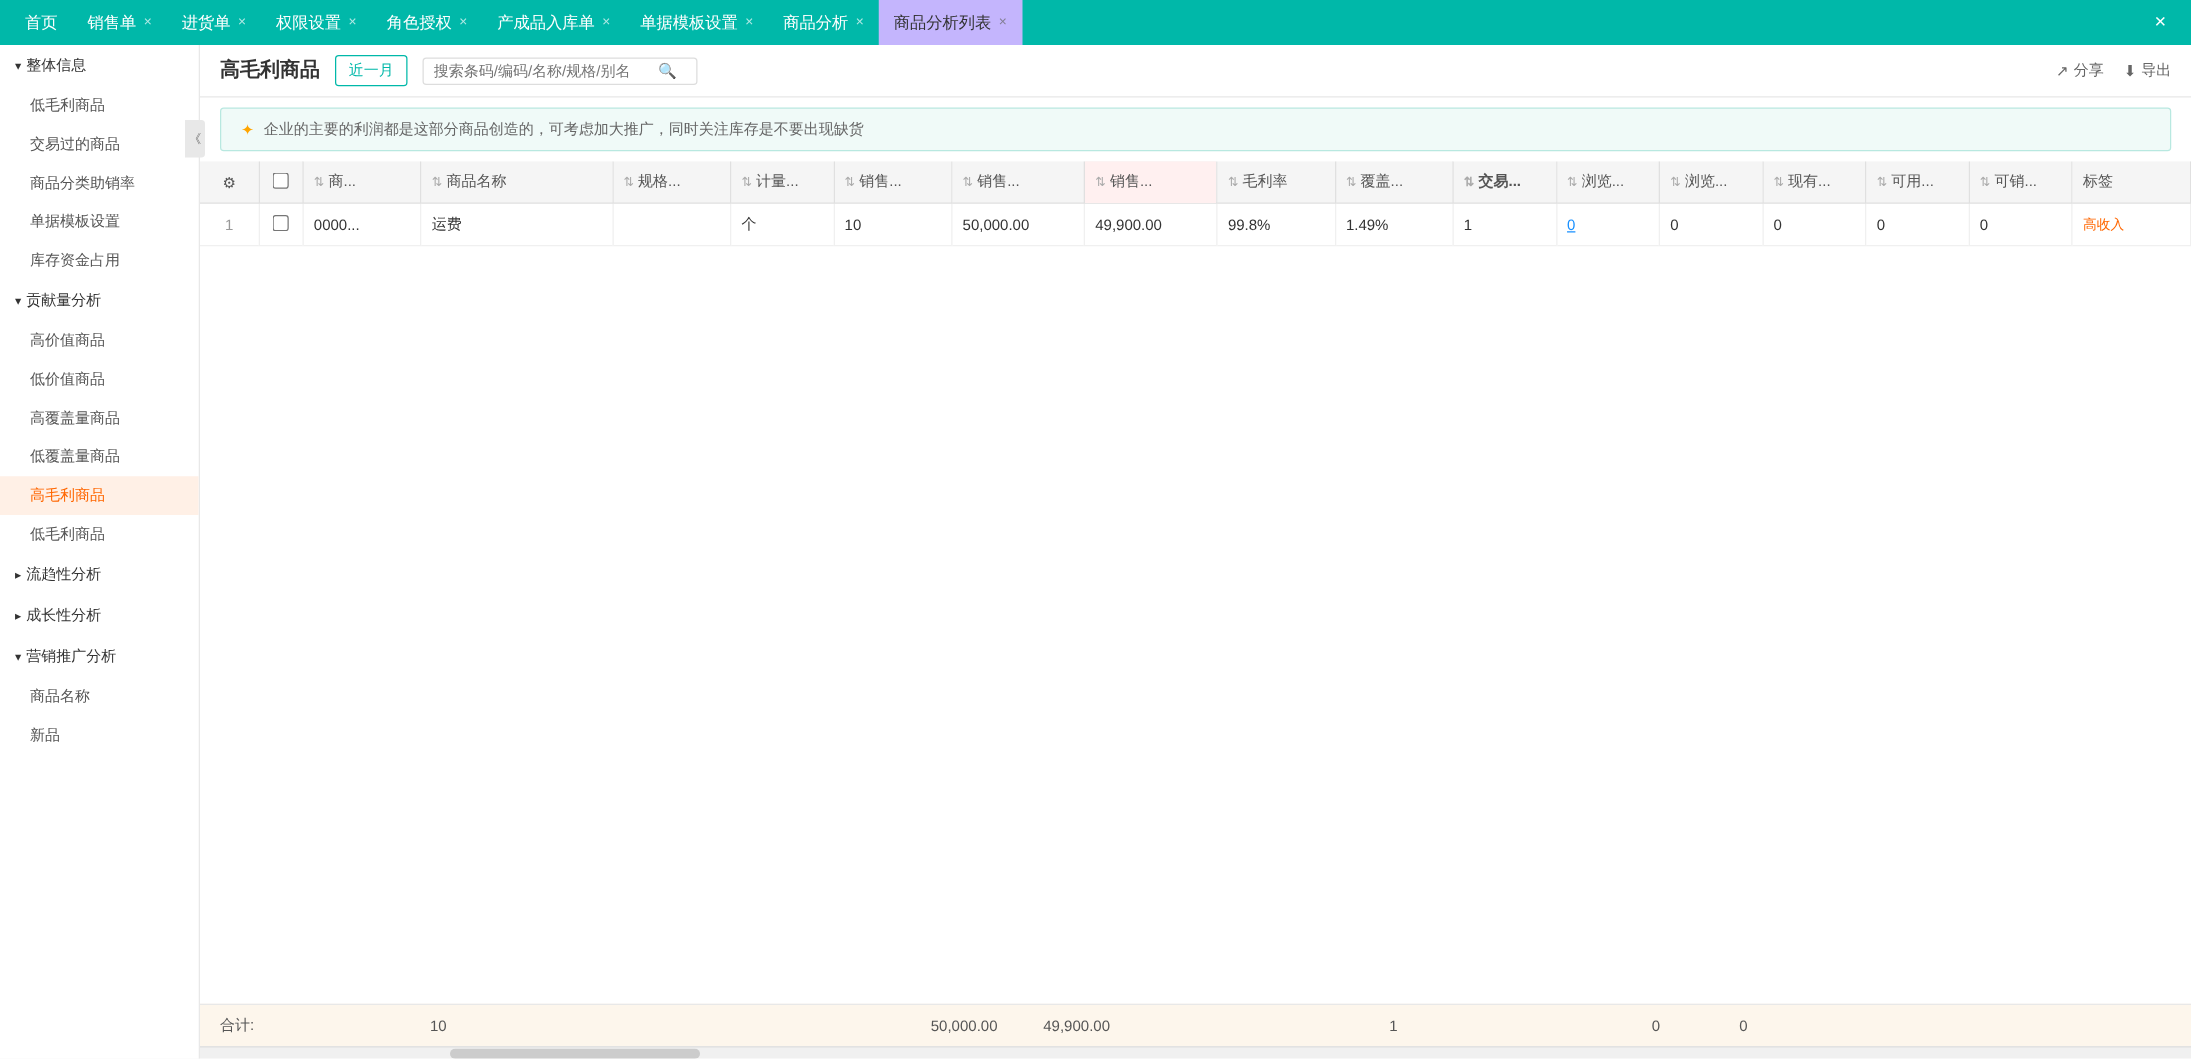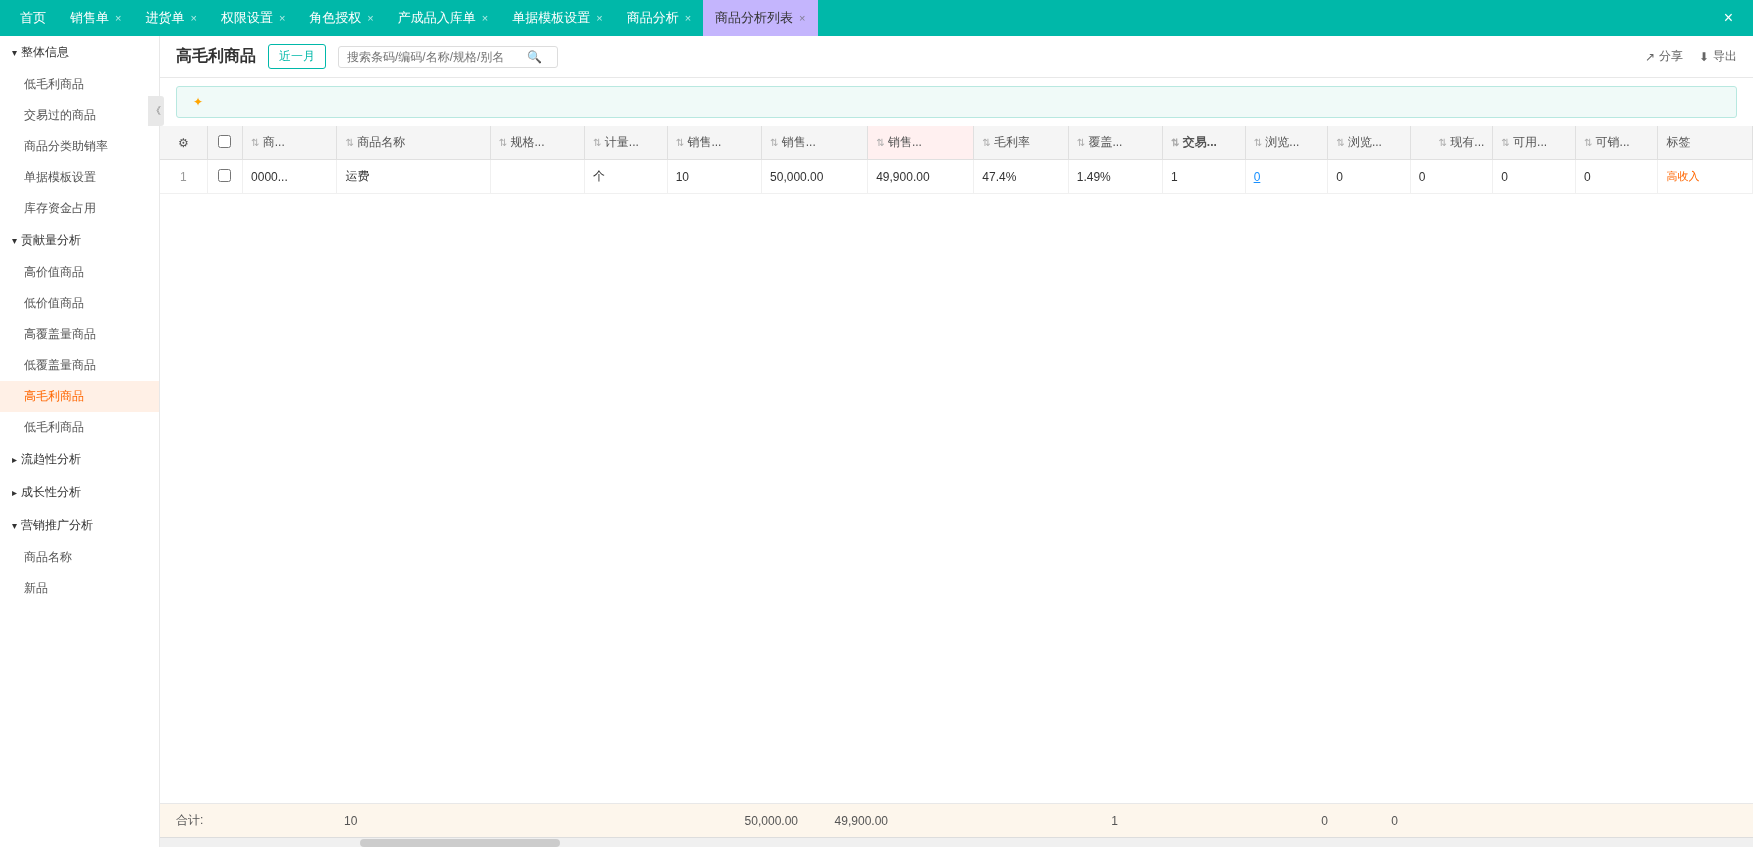--- a/index.html
+++ b/index.html
@@ -402,20 +402,21 @@
         </div>
         <div class="action-btn">
           <span>⬇</span>
           <span>导出</span>
         </div>
       </div>
     </div>
 
     <div class="info-banner">
       <span class="info-icon">✦</span>
+      <span>企业的主要的利润都是这部分商品创造的，可考虑加大推广，同时关注库存是不要出现缺货</span>
     </div>
 
     <div class="table-container">
       <table>
         <thead>
           <tr>
             <th style="width:40px; text-align:center;">
               <span>⚙</span>
             </th>
             <th style="width:30px; text-align:center;">
@@ -462,21 +463,21 @@
               <span>交易...</span>
             </th>
             <th style="width:70px;">
               <span style="color:#aaa; font-size:10px;">⇅</span>
               <span>浏览...</span>
             </th>
             <th style="width:70px;">
               <span style="color:#aaa; font-size:10px;">⇅</span>
               <span>浏览...</span>
             </th>
-            <th style="width:70px;text-align:right;">
+            <th style="width:70px;">
               <span style="color:#aaa; font-size:10px;">⇅</span>
               <span>现有...</span>
             </th>
             <th style="width:70px;">
               <span style="color:#aaa; font-size:10px;">⇅</span>
               <span>可用...</span>
             </th>
             <th style="width:70px;">
               <span style="color:#aaa; font-size:10px;">⇅</span>
               <span>可销...</span>
@@ -509,21 +510,21 @@
             <td>
               <span>10</span>
             </td>
             <td>
               <span>50,000.00</span>
             </td>
             <td>
               <span>49,900.00</span>
             </td>
             <td>
-              <span>47.4%</span>
+              <span>99.8%</span>
             </td>
             <td>
               <span>1.49%</span>
             </td>
             <td>
               <span>1</span>
             </td>
             <td>
               <span class="tag-link">0</span>
             </td>

